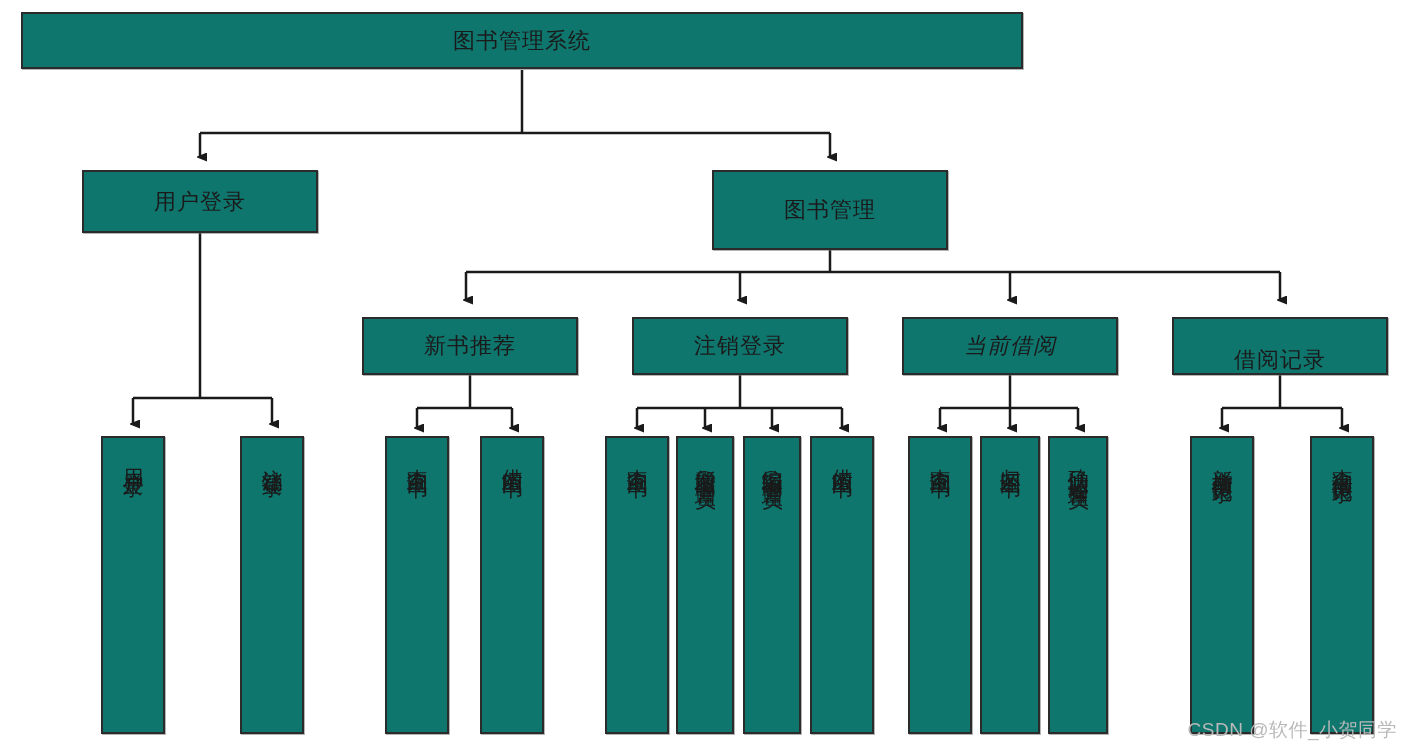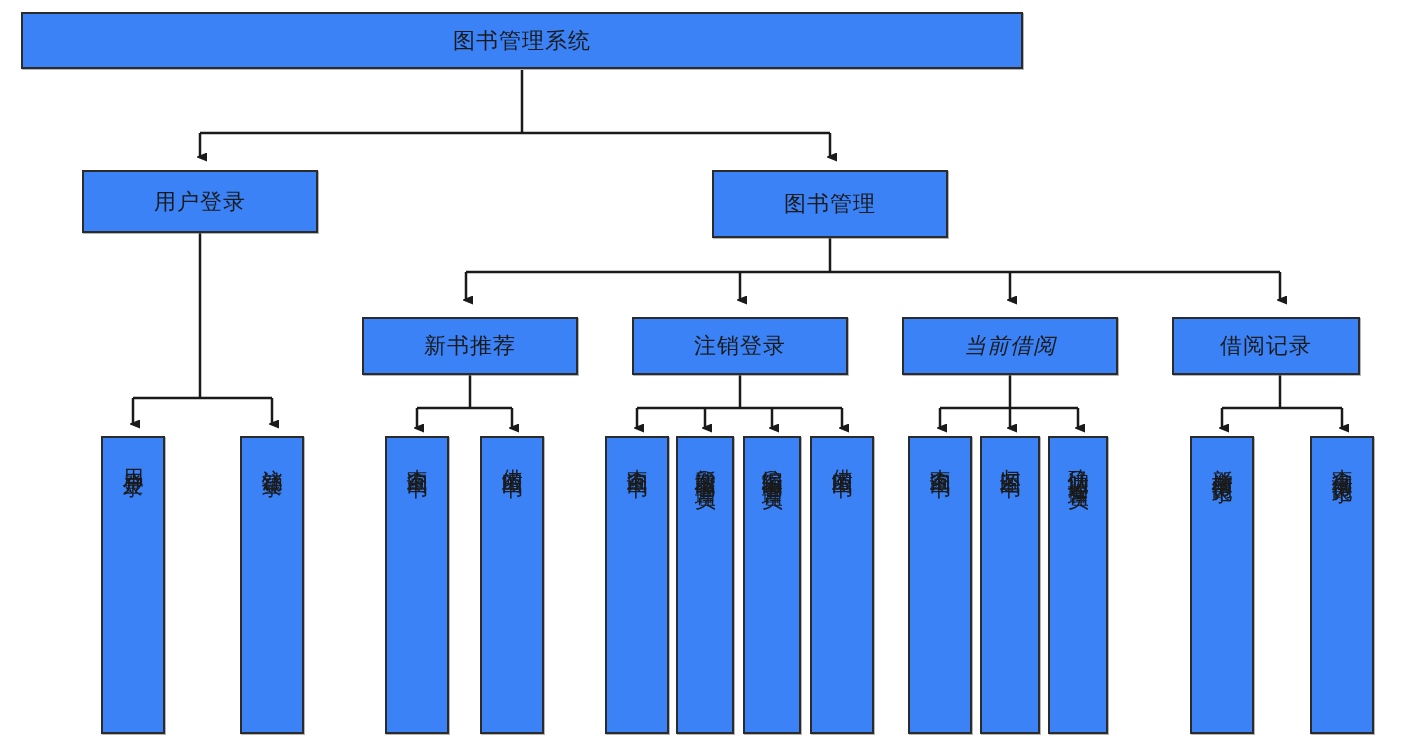--- a/index.html
+++ b/index.html
@@ -7,21 +7,21 @@
     width:1405px;height:747px;
     background:#ffffff;
     font-family:"Liberation Sans","DejaVu Sans",sans-serif;
     overflow:hidden;
     position:relative;
   }
   #diagram{position:absolute;left:0;top:0;width:1405px;height:747px;}
   .node{
     position:absolute;
     box-sizing:border-box;
-    background:#3b82f6;
+    background:#0f766e;
     border:2px solid #2b2b2b;
     display:flex;
     align-items:center;
     justify-content:center;
     box-shadow:1px 1px 0 0 rgba(120,120,120,0.55);
   }
   .node .lbl{
     color:#1a1a1a;
     font-size:22px;
     line-height:1.25;
@@ -112,34 +112,34 @@
     </g>
   </svg>
 
   <div class="node root" style="left:21px;top:12px;width:1002px;height:57px;">
     <span class="lbl">图书管理系统</span>
   </div>
 
   <div class="node" style="left:82px;top:170px;width:236px;height:63px;">
     <span class="lbl">用户登录</span>
   </div>
-  <div class="node" style="left:712px;top:170px;width:236px;height:68px;">
+  <div class="node" style="left:712px;top:170px;width:236px;height:80px;">
     <span class="lbl">图书管理</span>
   </div>
 
   <div class="node" style="left:362px;top:317px;width:216px;height:58px;">
     <span class="lbl">新书推荐</span>
   </div>
   <div class="node" style="left:632px;top:317px;width:216px;height:58px;">
     <span class="lbl">注销登录</span>
   </div>
   <div class="node" style="left:902px;top:317px;width:216px;height:58px;font-style:italic;">
     <span class="lbl">当前借阅</span>
   </div>
-  <div class="node" style="left:1172px;top:317px;width:188px;height:58px;">
+  <div class="node" style="left:1172px;top:317px;width:216px;height:58px;align-items:flex-end;">
     <span class="lbl">借阅记录</span>
   </div>
 
   <div class="node leaf" style="left:101px;top:436px;width:64px;height:298px;">
     <span class="lbl">用户登录</span>
   </div>
   <div class="node leaf" style="left:240px;top:436px;width:64px;height:298px;">
     <span class="lbl">注销登录</span>
   </div>
 
@@ -173,14 +173,15 @@
     <span class="lbl">确认归还（管理员）</span>
   </div>
 
   <div class="node leaf" style="left:1190px;top:436px;width:64px;height:298px;">
     <span class="lbl">新增借阅记录</span>
   </div>
   <div class="node leaf" style="left:1310px;top:436px;width:64px;height:298px;">
     <span class="lbl">查询借阅记录</span>
   </div>
 
+  <div class="watermark">CSDN @软件_小贺同学</div>
 
 </div>
 
 </body></html>

